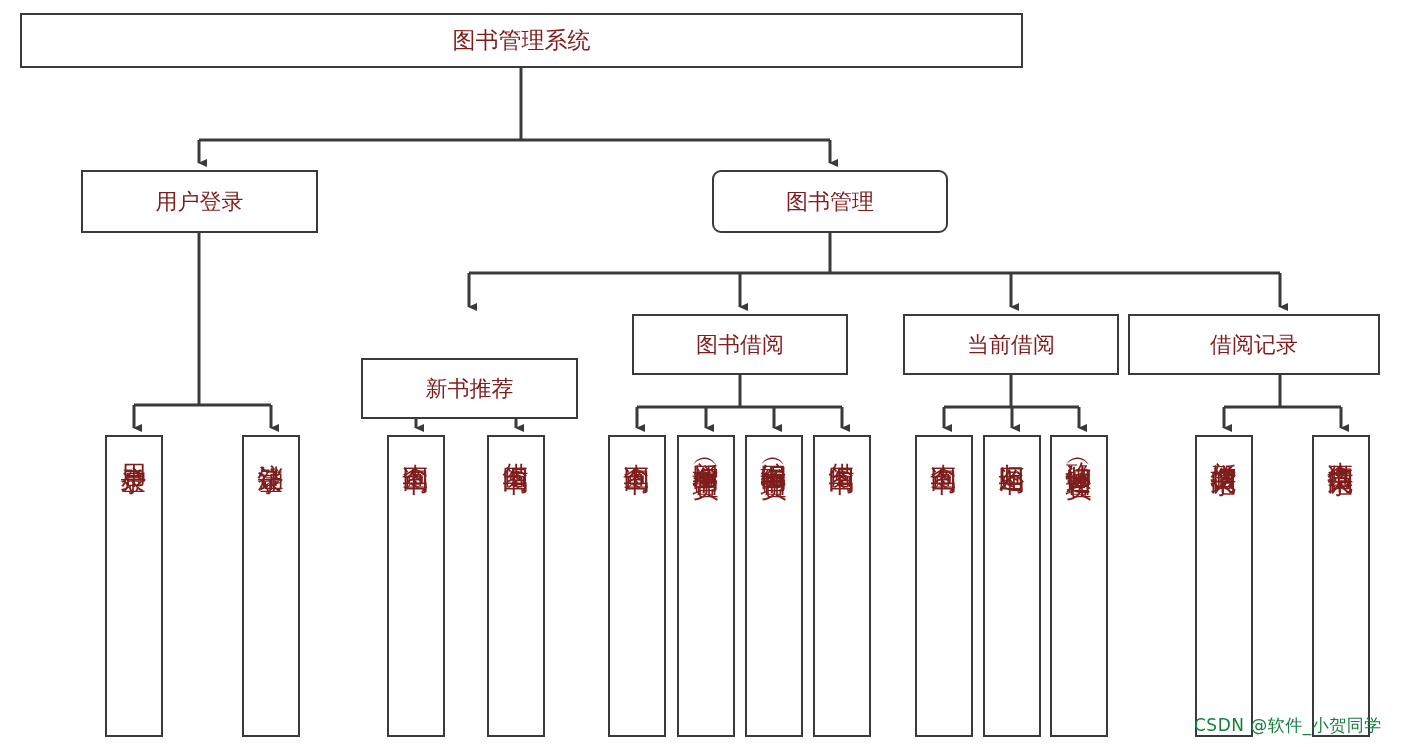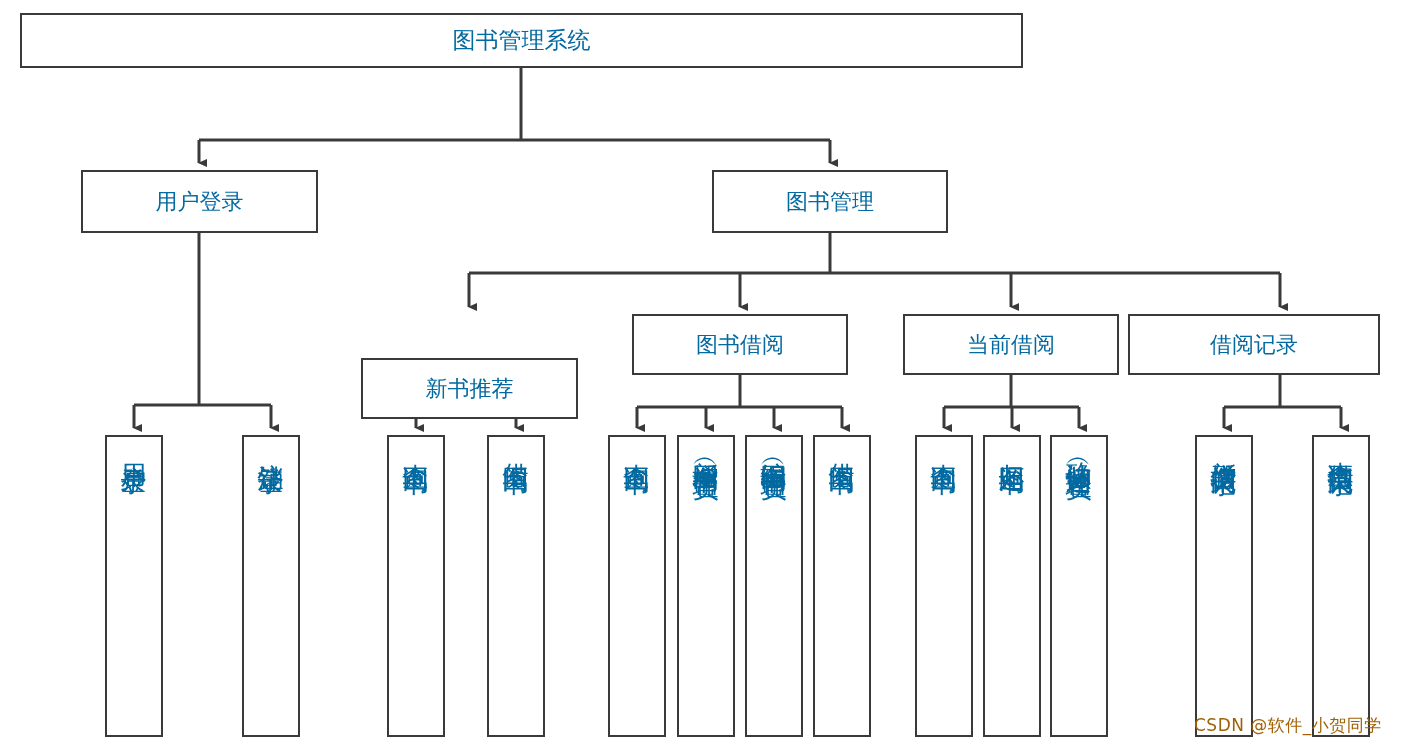--- a/index.html
+++ b/index.html
@@ -9,21 +9,21 @@
   svg.lines{position:absolute;left:0;top:0;width:1405px;height:747px;pointer-events:none;}
 
   .node{
     position:absolute;
     box-sizing:border-box;
     background:#ffffff;
     border:2px solid #3a3a3a;
     display:flex;
     align-items:center;
     justify-content:center;
-    color:#0369a1;
+    color:#7f1d1d;
   }
   .node .lbl{
     display:block;
     text-align:center;
     line-height:1.18;
     white-space:pre;
   }
   .node.horiz .lbl{font-size:22px;}
   .node.vert{
     align-items:flex-start;
@@ -37,21 +37,21 @@
     letter-spacing:2px;
     line-height:1;
     padding-top:6px;
   }
   .node.vert.tall .lbl{padding-top:4px;}
 
   #title-node .lbl{font-size:23px;}
 
   #watermark{
     position:absolute;
-    color:#a16207;
+    color:#15803d;
     font-size:17px;
     letter-spacing:0.5px;
     white-space:nowrap;
     user-select:none;
   }
 </style>
 </head>
 <body>
 
 <div id="canvas">
@@ -106,21 +106,21 @@
     </g>
   </svg>
 
   <div class="node horiz" id="title-node" style="left: 20px; top: 13px; width: 1003px; height: 55px;">
     <span class="lbl">图书管理系统</span>
   </div>
 
   <div class="node horiz" style="left: 81px; top: 170px; width: 237px; height: 63px;">
     <span class="lbl">用户登录</span>
   </div>
-  <div class="node horiz" style="left: 712px; top: 170px; width: 236px; height: 63px;">
+  <div class="node horiz" style="left: 712px; top: 170px; width: 236px; height: 63px; border-radius: 9px;">
     <span class="lbl">图书管理</span>
   </div>
 
   <div class="node horiz" style="left: 361px; top: 314px; width: 217px; height: 61px; margin-top: 44px;">
     <span class="lbl">新书推荐</span>
   </div>
   <div class="node horiz" style="left: 903px; top: 314px; width: 216px; height: 61px;">
     <span class="lbl">当前借阅</span>
   </div>
   <div class="node horiz" style="left: 632px; top: 314px; width: 216px; height: 61px;">

